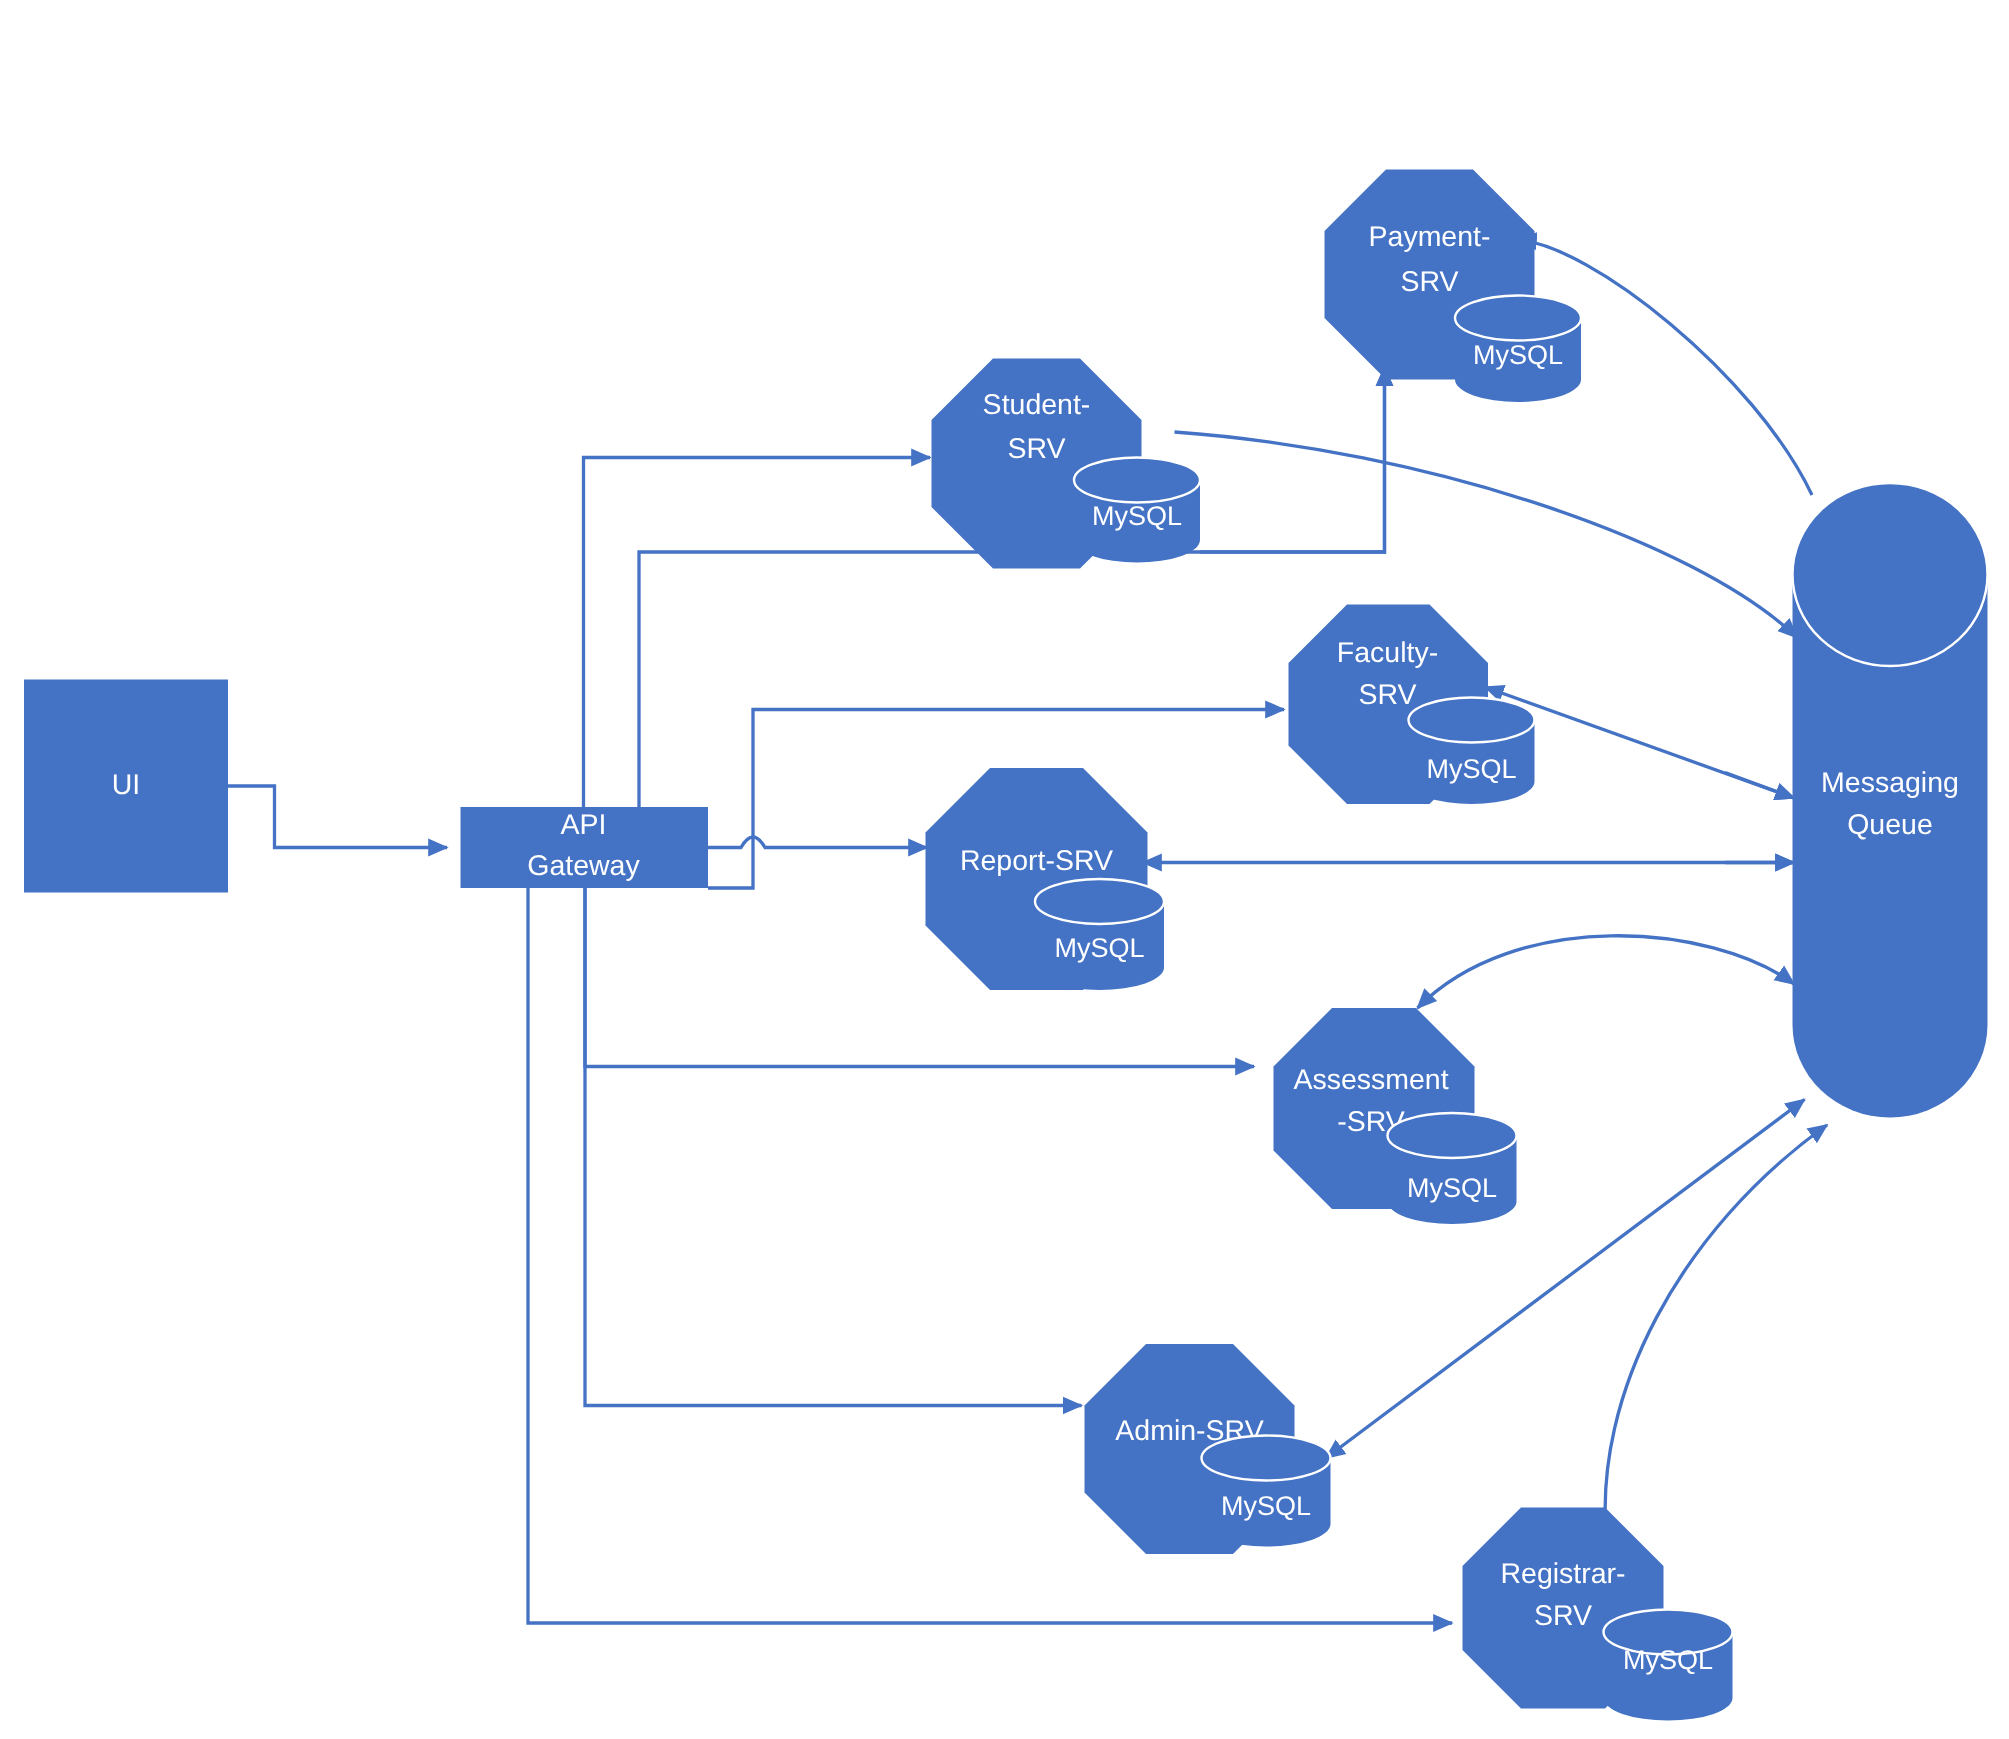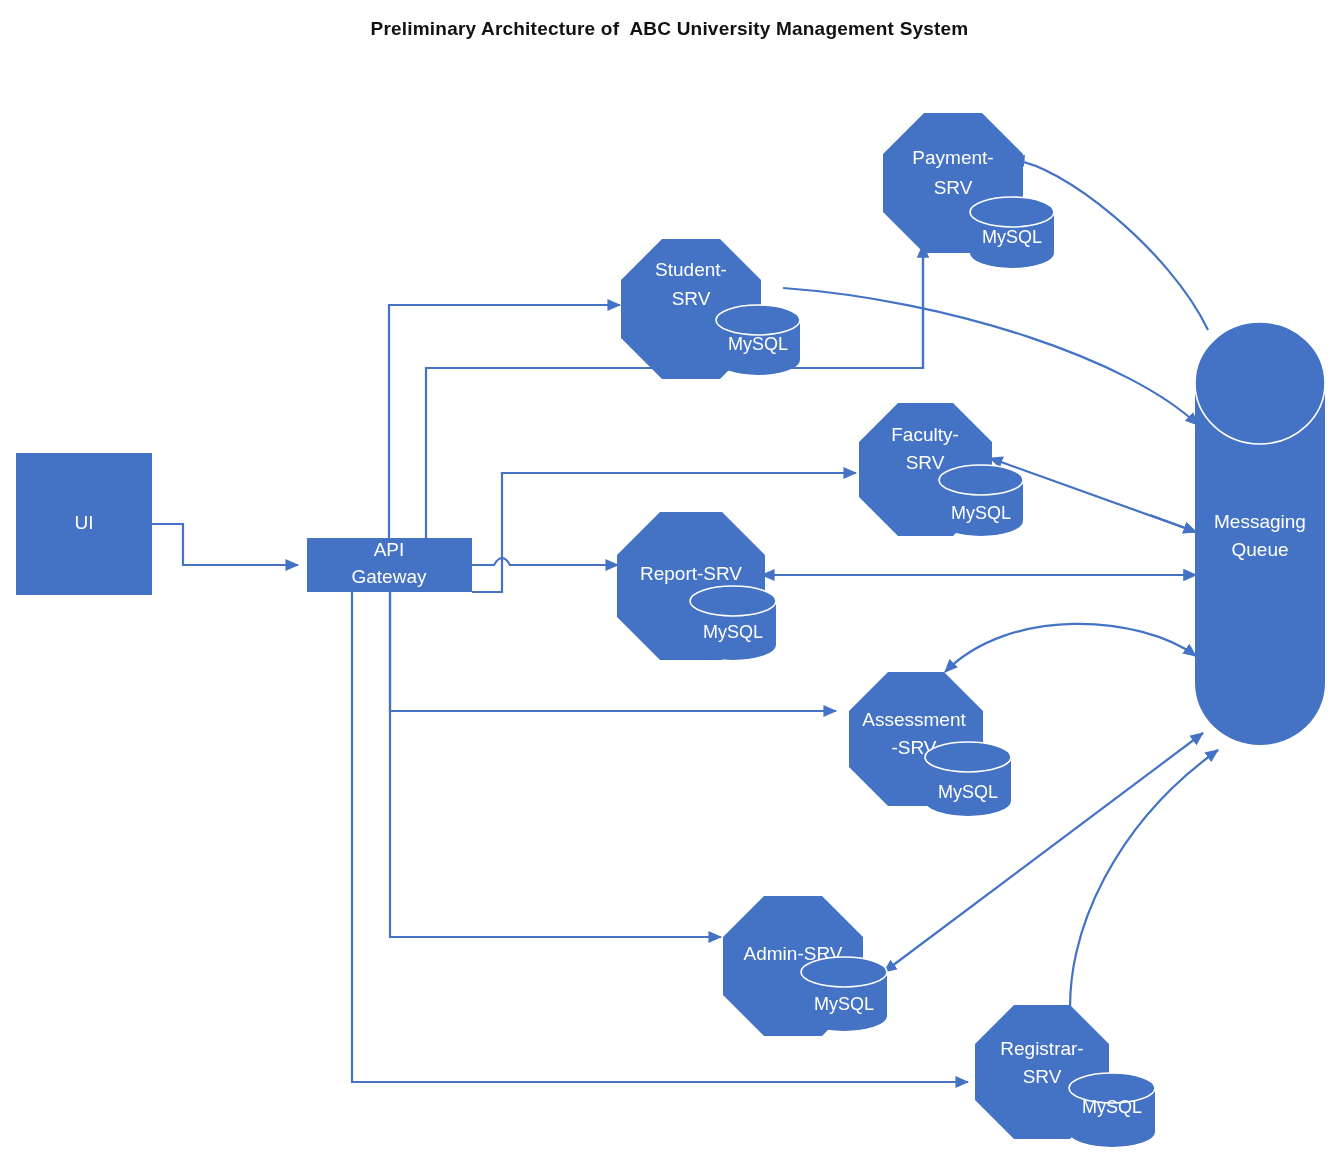--- a/index.html
+++ b/index.html
@@ -26,21 +26,20 @@
   .lbl-mq{
     fill:#ffffff;font-family:"Liberation Sans",sans-serif;
     font-size:19px;text-anchor:middle;dominant-baseline:middle;
   }
 </style>
 </head>
 <body>
 
 <div id="stage">
 
-  <div id="title">Preliminary Architecture of  ABC University Management System</div>
 
   <svg id="diagram" viewBox="0 0 1339 1159">
     <defs>
       <marker id="arrow" viewBox="0 0 10 10" refX="9.2" refY="5" markerWidth="6.2" markerHeight="6.2" orient="auto-start-reverse">
         <path d="M 0 0.6 L 10 5 L 0 9.4 z" fill="#4472C4"></path>
       </marker>
       <marker id="arrowStart" viewBox="0 0 10 10" refX="9.2" refY="5" markerWidth="6.2" markerHeight="6.2" orient="auto-start-reverse">
         <path d="M 0 0.6 L 10 5 L 0 9.4 z" fill="#4472C4"></path>
       </marker>
     </defs>

